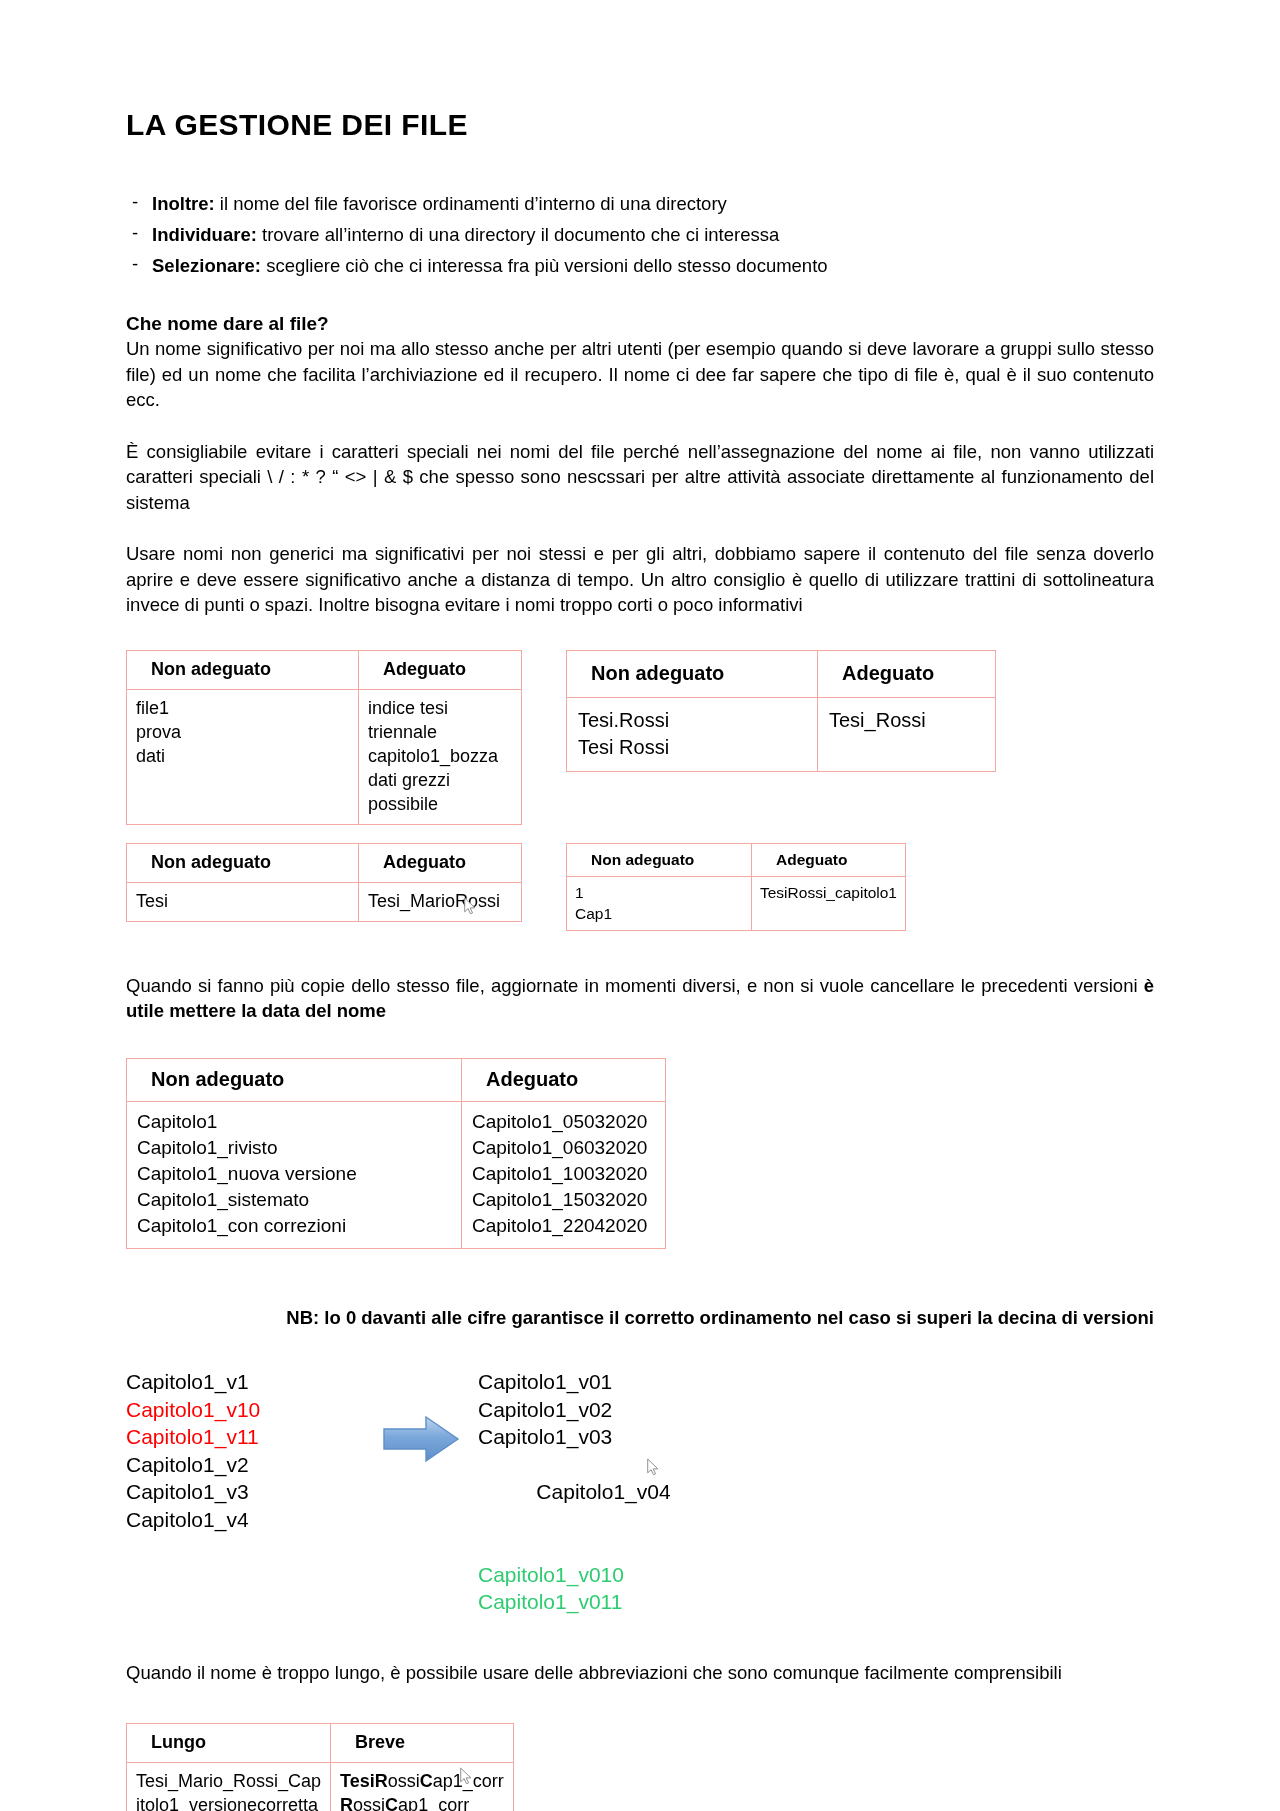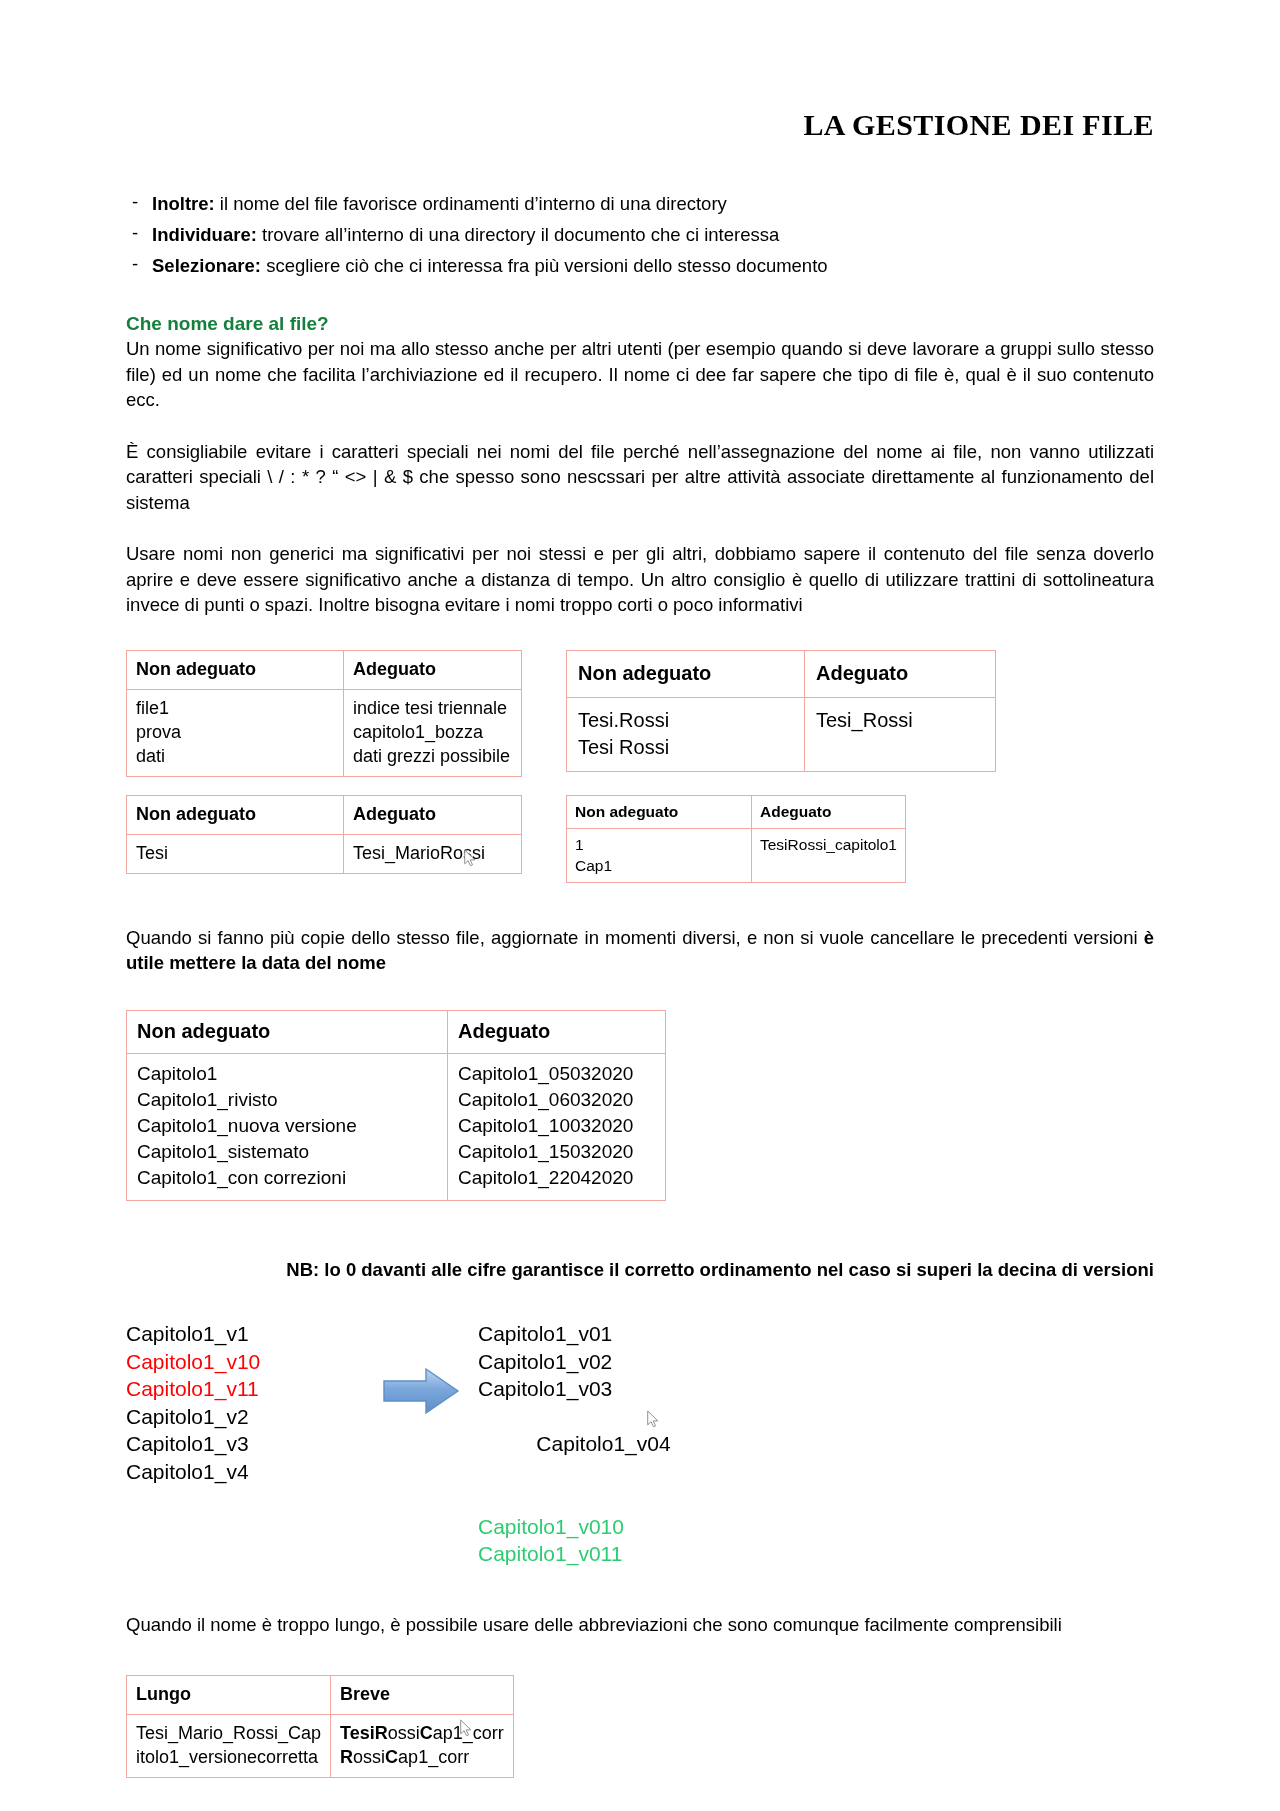--- a/index.html
+++ b/index.html
@@ -24,27 +24,27 @@
   }
   .content {
     position: absolute;
     left: 126px;
     top: 0;
     width: 1028px;
   }
 
   
   .doc-title {
-    text-align: right;
+    text-align: left;
     font-weight: bold;
     font-size: 30px;
     letter-spacing: 0.4px;
     margin-top: 108px;
     margin-bottom: 0;
-    font-family: Liberation Serif, serif;
+    font-family: Liberation Sans, sans-serif;
   }
 
   
   .bullets {
     margin-top: 48px;
   }
   .bullet-row {
     display: flex;
     align-items: flex-start;
     font-size: 18.5px;
@@ -59,21 +59,21 @@
     text-align: left;
     padding-left: 6px;
     box-sizing: border-box;
   }
   .bullet-text b {
     font-weight: bold;
   }
 
   
   .red-heading {
-    color: #15803d;
+    color: #000000;
     font-weight: bold;
     font-size: 19px;
     margin-top: 32px;
     margin-bottom: 0;
     line-height: 24px;
   }
 
   
   p.body {
     font-size: 18.5px;
@@ -93,20 +93,21 @@
   }
   .tbl td {
     border: 1.5px solid #F4A6A0;
     vertical-align: top;
     padding: 6px 9px 8px 9px;
     font-size: 18px;
     line-height: 24px;
   }
   .tbl td.hd {
     font-weight: bold;
+    padding-left: 24px;
   }
   .tbl-small td {
     font-size: 15.5px;
     line-height: 21px;
     padding: 5px 8px 6px 8px;
   }
   .tbl-big td {
     font-size: 20px;
     line-height: 27px;
     padding: 9px 11px 10px 11px;

